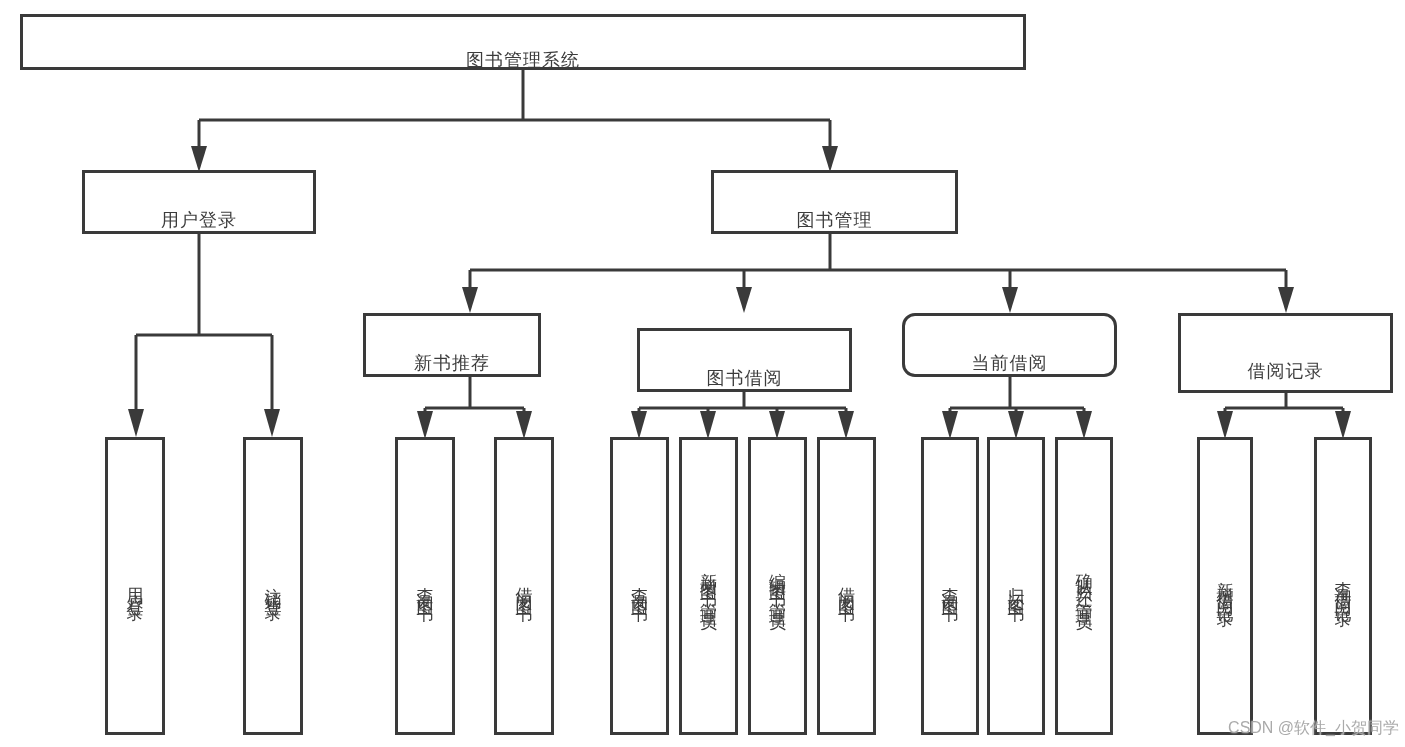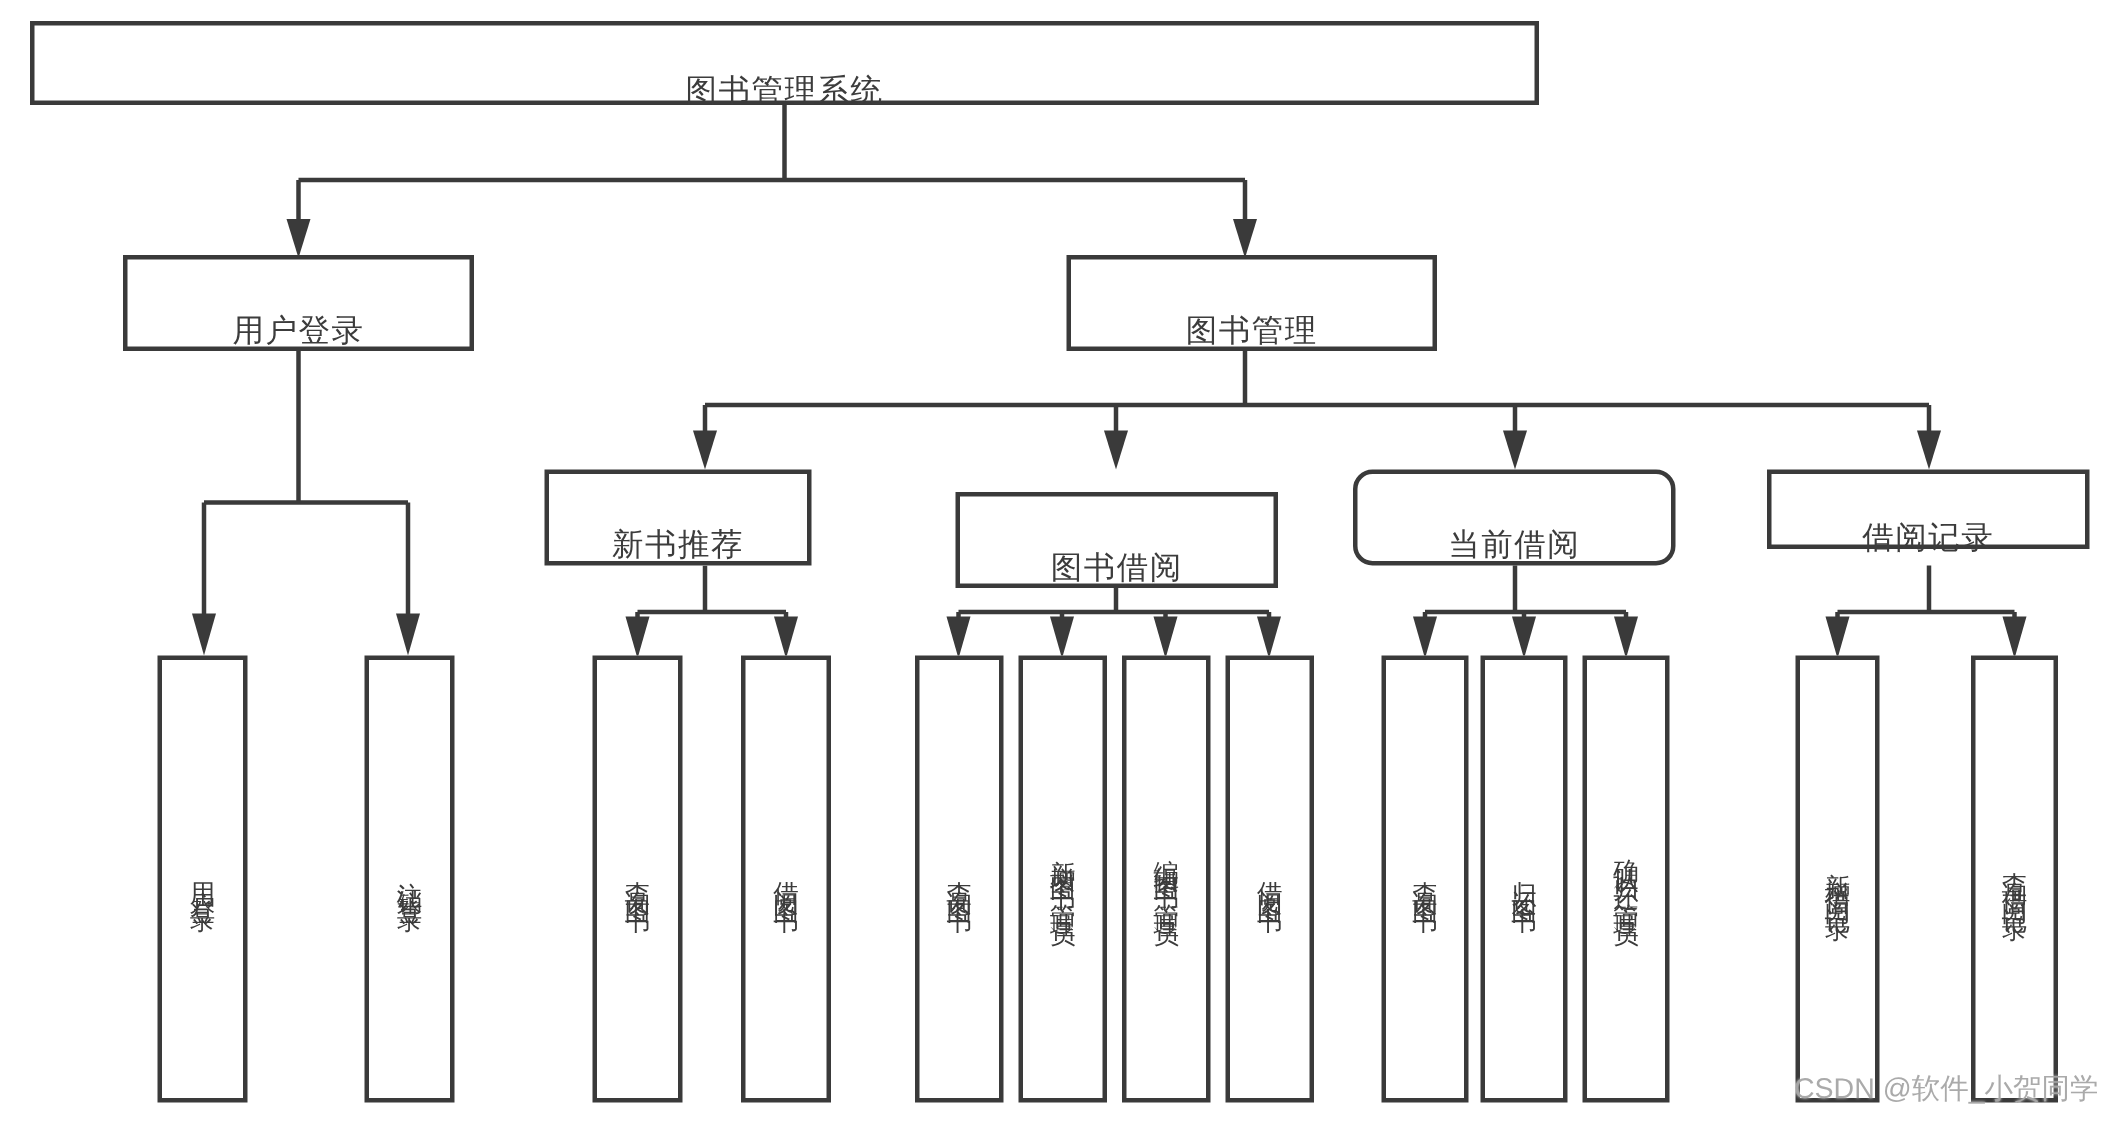--- a/index.html
+++ b/index.html
@@ -26,59 +26,59 @@
     position: absolute;
     box-sizing: border-box;
     border: 3px solid #3a3a3a;
     background: #ffffff;
     display: flex;
     align-items: center;
     justify-content: center;
     color: #3c3c3c;
   }
   .h-label {
-    font-size: 21px;
+    font-size: 18px;
     letter-spacing: 1px;
     white-space: nowrap;
     margin-top: 36px;
   }
   .v-label {
     writing-mode: vertical-rl;
     text-orientation: mixed;
     font-size: 17px;
     letter-spacing: 6px;
     line-height: 1;
   }
   
   .n-root        { left: 20px;   top: 14px;  width: 1006px; height: 56px; }
   .n-user-login  { left: 82px;   top: 170px; width: 234px;  height: 64px; }
   .n-book-mgmt   { left: 711px;  top: 170px; width: 247px;  height: 64px; }
   .n-mid-1       { left: 363px;  top: 313px; width: 178px;  height: 64px; }
   .n-mid-2       { left: 637px;  top: 328px; width: 215px;  height: 64px; }
   .n-mid-3       { left: 902px;  top: 313px; width: 215px;  height: 64px; border-radius: 13px; }
-  .n-mid-4       { left: 1178px; top: 313px; width: 215px;  height: 53px; }
+  .n-mid-4       { left: 1178px; top: 313px; width: 215px;  height: 80px; }
   .leaf          { top: 437px; height: 298px; }
   .n-leaf-0  { left: 105px;  width: 60px; }
   .n-leaf-1  { left: 243px;  width: 60px; }
   .n-leaf-2  { left: 395px;  width: 60px; }
   .n-leaf-3  { left: 494px;  width: 60px; }
   .n-leaf-4  { left: 610px;  width: 59px; }
   .n-leaf-5  { left: 679px;  width: 59px; }
   .n-leaf-6  { left: 748px;  width: 59px; }
   .n-leaf-7  { left: 817px;  width: 59px; }
   .n-leaf-8  { left: 921px;  width: 58px; }
   .n-leaf-9  { left: 987px;  width: 58px; }
   .n-leaf-10 { left: 1055px; width: 58px; }
   .n-leaf-11 { left: 1197px; width: 56px; }
   .n-leaf-12 { left: 1314px; width: 58px; }
   .watermark {
     position: absolute;
     right: 6px;
     bottom: 8px;
-    font-size: 19px;
+    font-size: 16px;
     color: rgba(165,165,165,0.95);
     text-shadow: 0 0 2px rgba(255,255,255,0.9);
     white-space: nowrap;
     text-align: center;
   }
 </style>
 </head>
 <body>
 
 <div class="stage">

